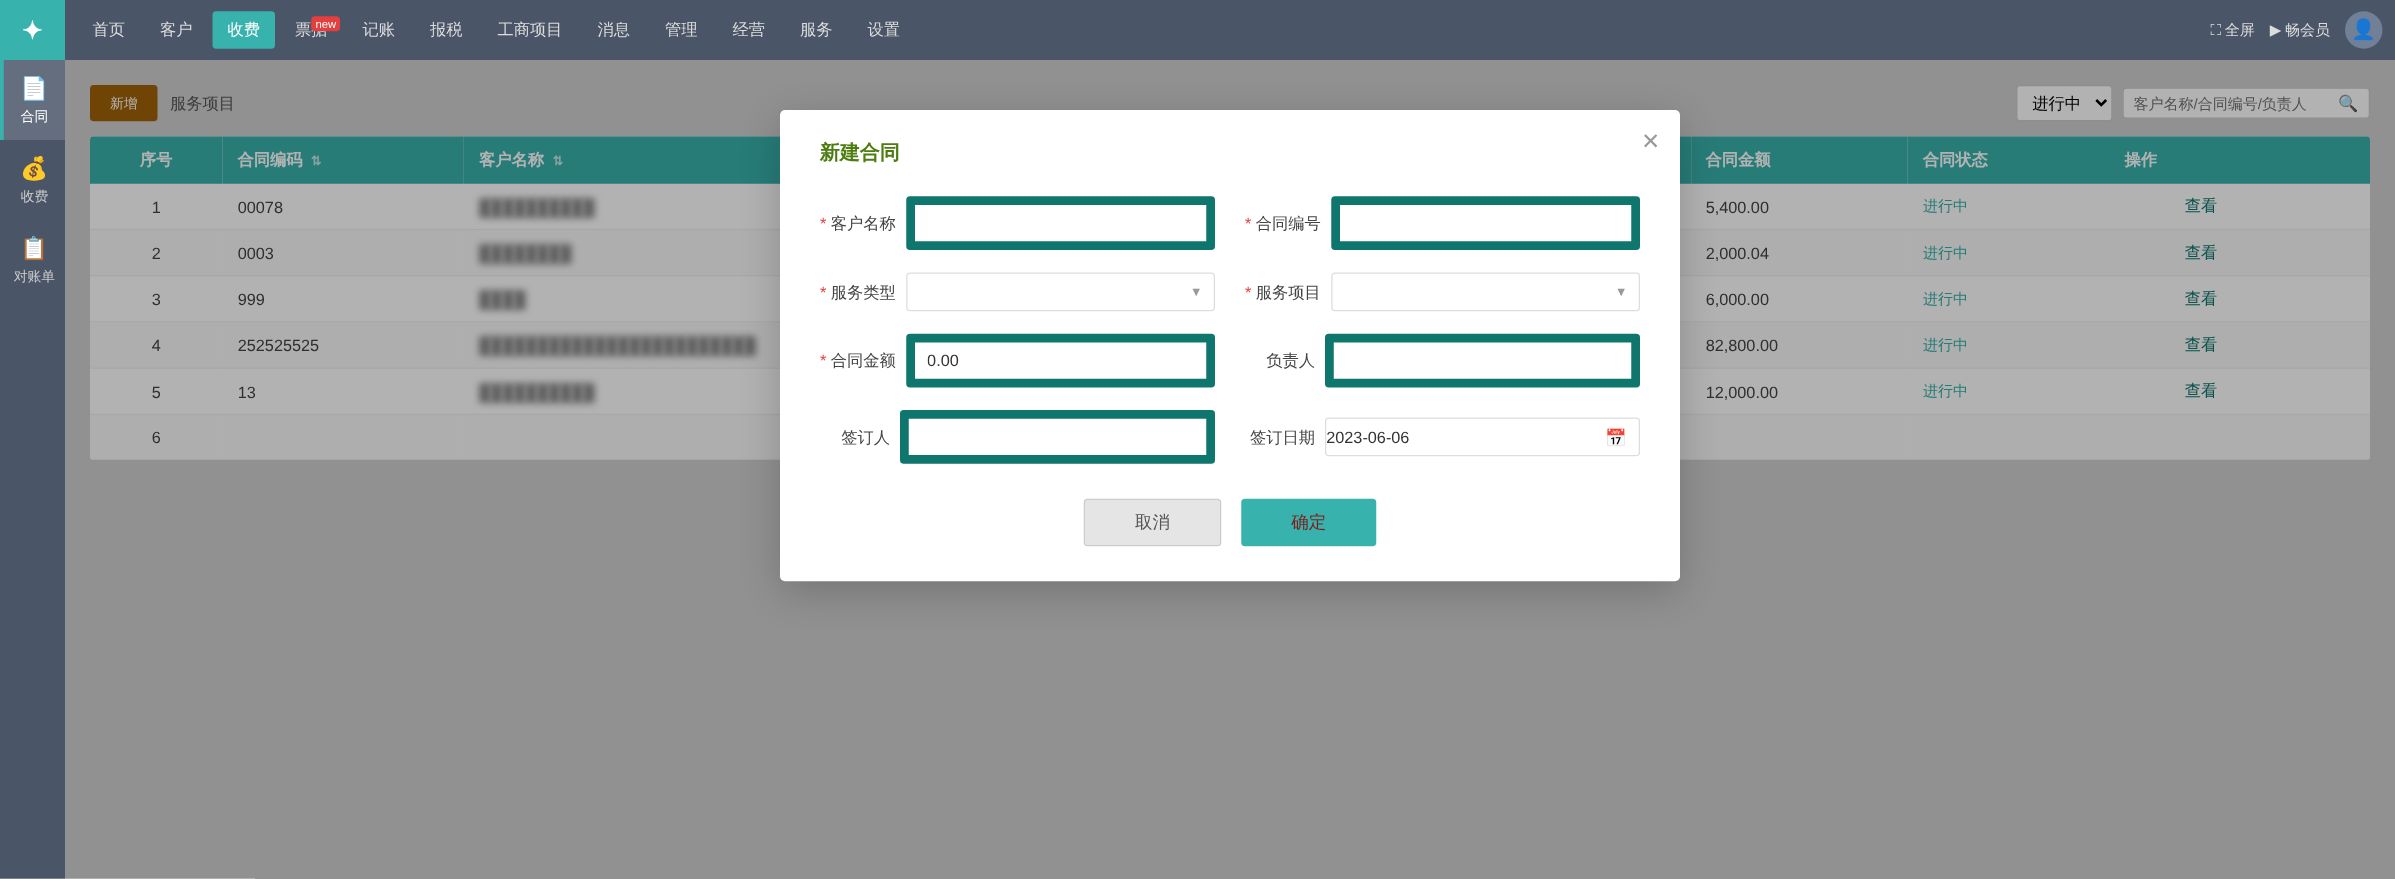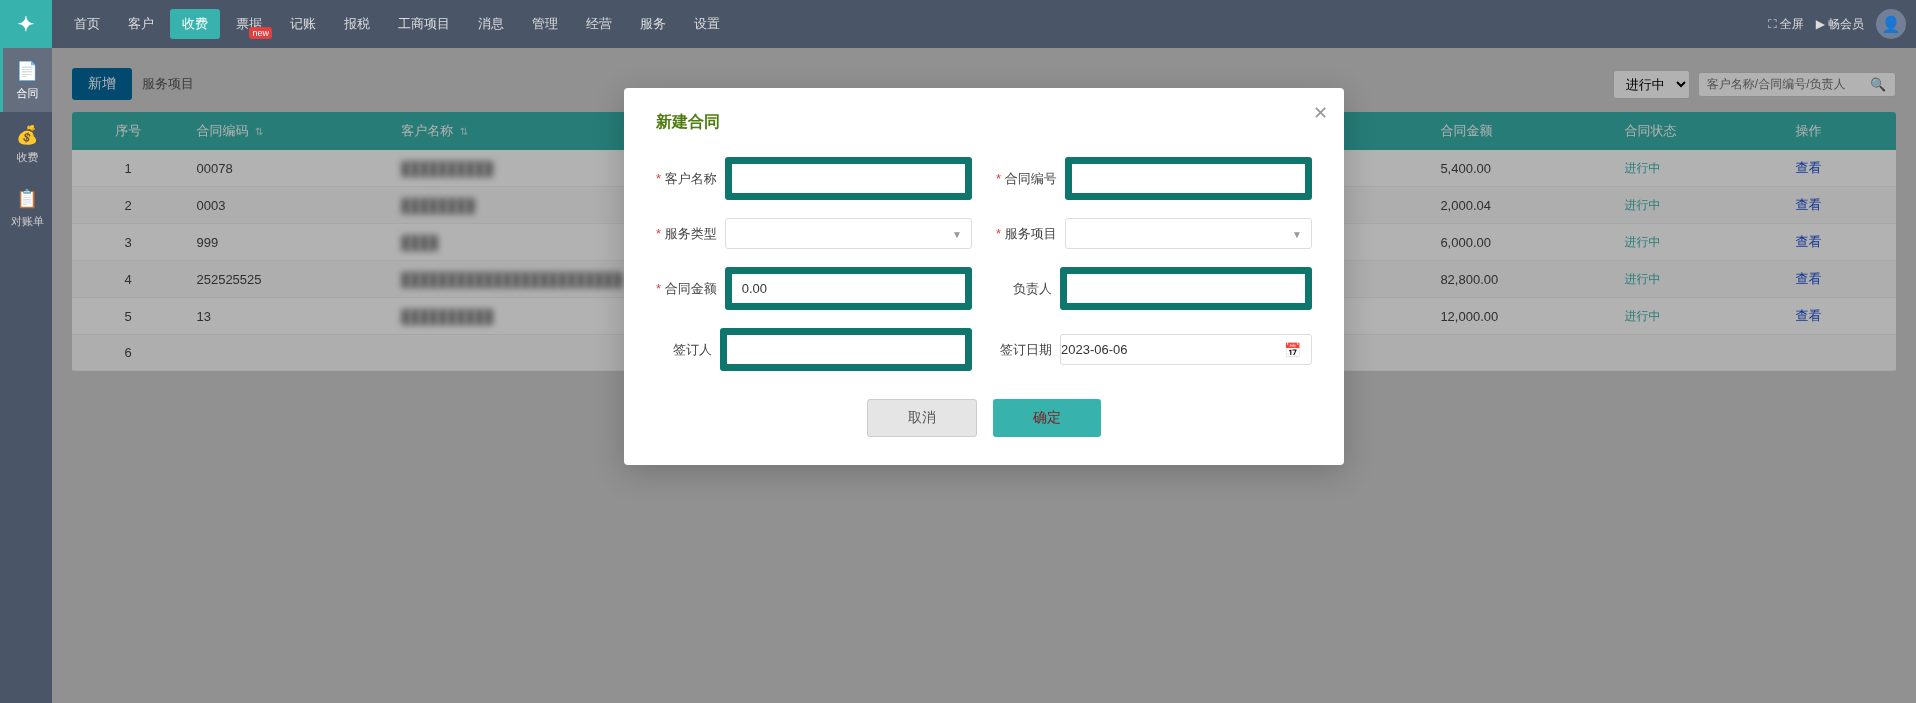--- a/index.html
+++ b/index.html
@@ -63,21 +63,21 @@
       color: #ddd;
       cursor: pointer;
       border-radius: 3px;
       font-size: 13px;
       position: relative;
       white-space: nowrap;
     }
     .nav-item.active { background: #38b2ac; color: white; border-radius: 3px; }
     .nav-badge {
       position: absolute;
-      top: 18px;
+      top: 4px;
       right: 2px;
       background: #e53e3e;
       color: white;
       font-size: 9px;
       padding: 1px 3px;
       border-radius: 3px;
     }
     .topnav-right {
       margin-left: auto;
       display: flex;
@@ -110,27 +110,27 @@
     }
 
     
     .toolbar {
       display: flex;
       align-items: center;
       gap: 10px;
       margin-bottom: 12px;
     }
     .btn-new {
-      background: #0369a1;
+      background: #a16207;
       color: white;
       border: none;
       padding: 7px 16px;
       border-radius: 3px;
       cursor: pointer;
-      font-size: 14px;
+      font-size: 11px;
     }
     .toolbar-label {
       color: #555;
       font-size: 13px;
     }
     .toolbar-right {
       margin-left: auto;
       display: flex;
       align-items: center;
       gap: 8px;
@@ -170,43 +170,44 @@
       border-collapse: collapse;
       font-size: 13px;
     }
     thead tr {
       background: #38b2ac;
       color: white;
     }
     thead th {
       padding: 10px 12px;
       text-align: left;
-      font-weight: normal;
+      font-weight: bold;
       white-space: nowrap;
     }
     thead th.center { text-align: center; }
     tbody tr {
       border-bottom: 1px solid #f0f0f0;
     }
     tbody tr:nth-child(even) { background: #fafafa; }
     tbody td {
       padding: 9px 12px;
       color: #444;
       white-space: nowrap;
     }
     tbody td.center { text-align: center; }
     .sort-icon { font-size: 10px; margin-left: 3px; color: rgba(255,255,255,0.7); }
     .status-badge {
       color: #38b2ac;
       font-size: 12px;
     }
     .action-link {
-      color: #1d4ed8;
+      color: #0f766e;
       cursor: pointer;
       text-decoration: none;
+      margin-left: 48px;
     }
     .blurred-text {
       color: transparent;
       text-shadow: 0 0 6px #888;
       user-select: none;
     }
 
     
     .modal-overlay {
       position: absolute;

